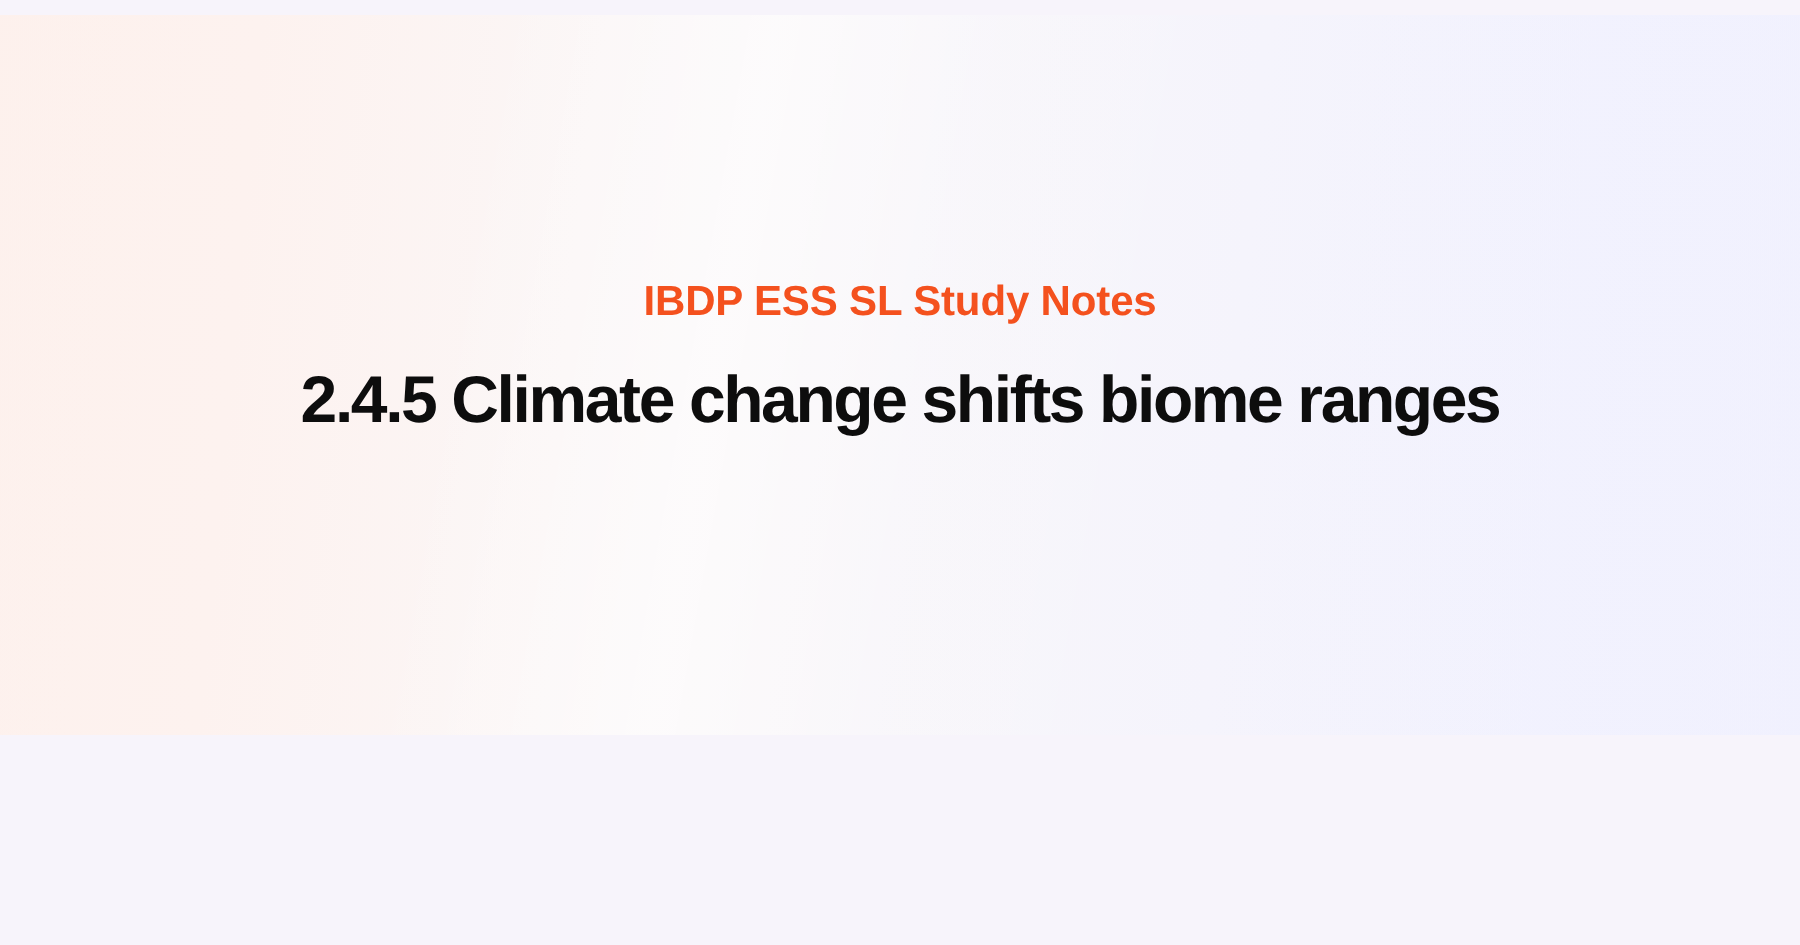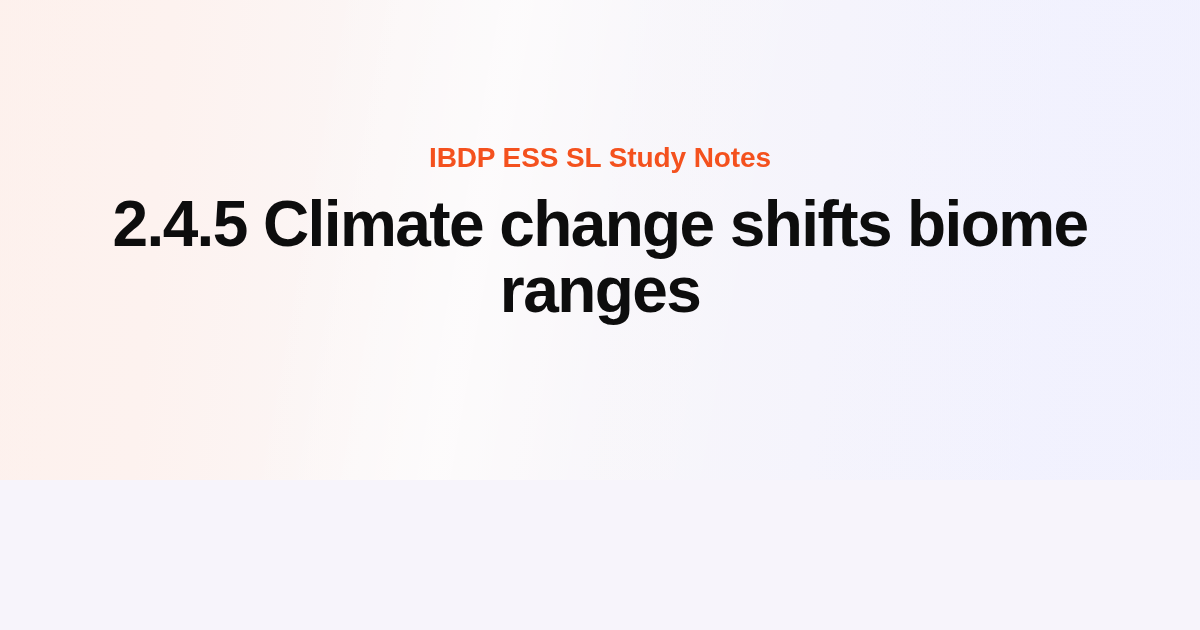--- a/index.html
+++ b/index.html
@@ -30,20 +30,21 @@
     
     background: linear-gradient(
         95deg,
         #fdf1ed 0%,
         #fdf2ef 14%,
         #fbf6f6 32%,
         #f8f6fa 50%,
         #f5f4fc 68%,
         #f2f2fe 86%,
         #f1f1fe 100%);
+    margin-top: 10px;
   }
 
   
   .banner::before {
     content: "";
     position: absolute;
     inset: -20% -10%;
     pointer-events: none;
     background: linear-gradient(
         100deg,
@@ -78,21 +79,21 @@
     font-weight: 700;
     letter-spacing: -0.1px;
     color: #f4511e;
     white-space: nowrap;
   }
 
   .headline {
     display: block;
     margin: 0;
     font-family: "Liberation Sans", sans-serif;
-    font-size: 64px;
+    font-size: 44px;
     line-height: 66px;
     font-weight: 700;
     letter-spacing: -1.6px;
     color: #0d0d0d;
     max-width: 1000px;
     margin-left: auto;
     margin-right: auto;
   }
 </style>
 </head>

